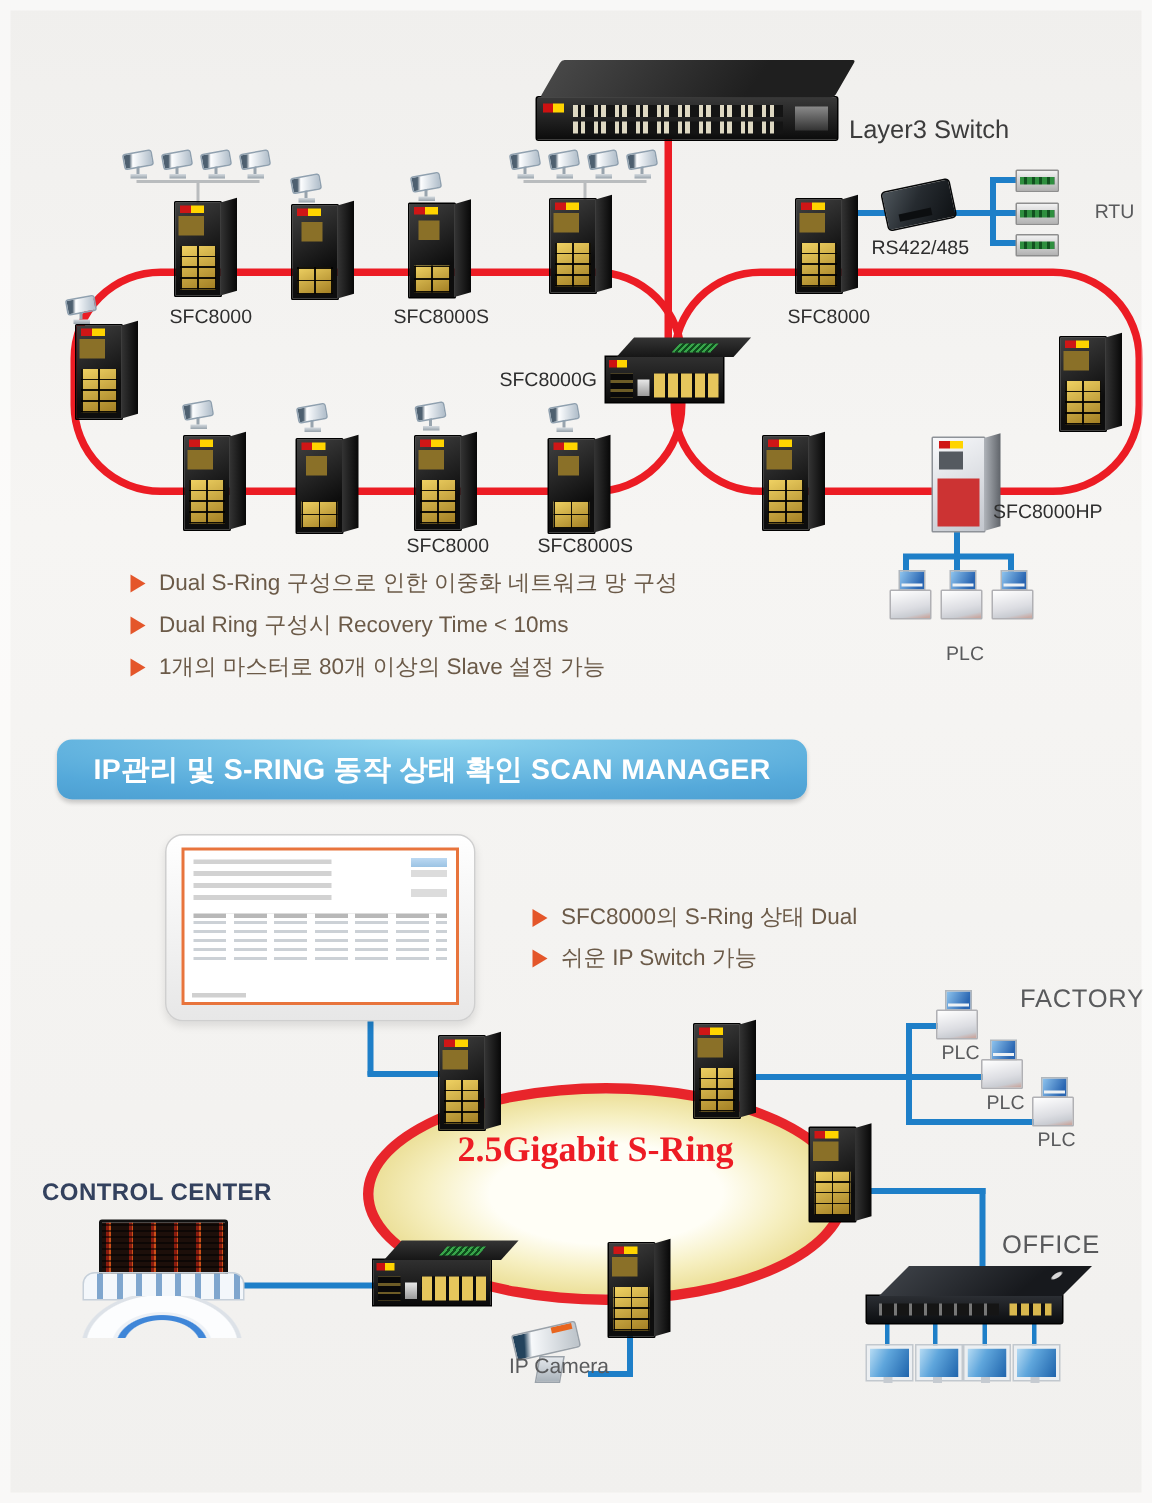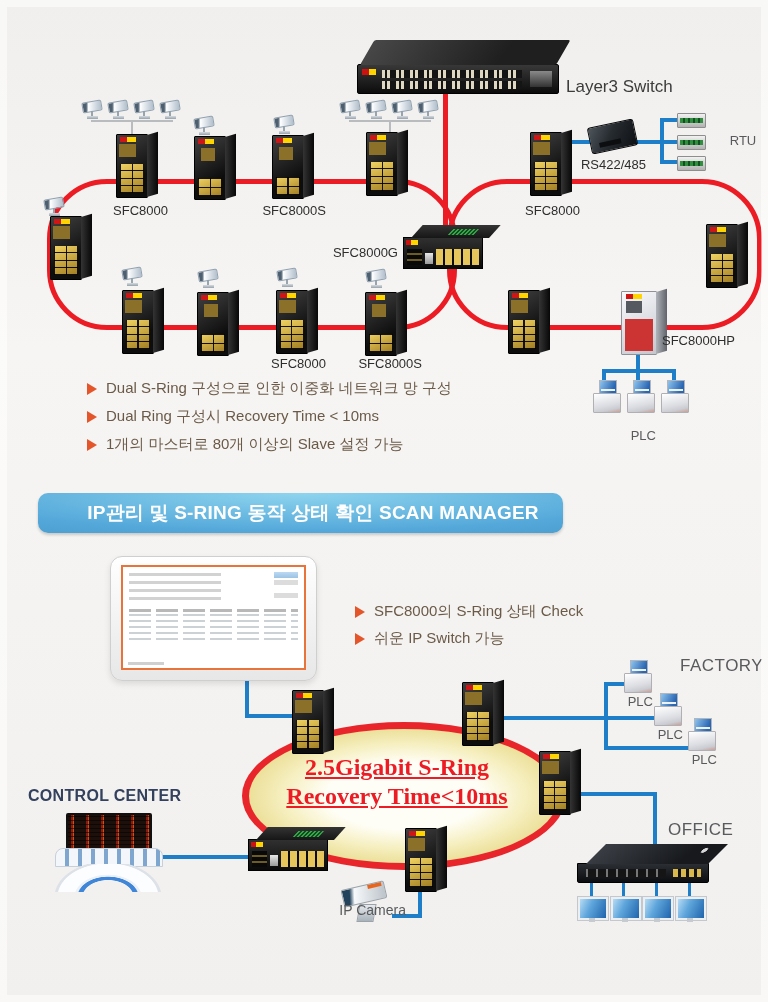--- a/index.html
+++ b/index.html
@@ -259,39 +259,39 @@
   </div>
   <div class="feat" style="left:87px;top:407px;">
     <div class="tri"></div>
     <span>Dual Ring 구성시 Recovery Time &lt; 10ms</span>
   </div>
   <div class="feat" style="left:87px;top:435px;">
     <div class="tri"></div>
     <span>1개의 마스터로 80개 이상의 Slave 설정 가능</span>
   </div>
 
-  <div class="banner" style="left:38px;top:493px;width:500px;height:40px;padding-left:25px;">
+  <div class="banner" style="left:38px;top:493px;width:500px;height:40px;">
     <span>IP관리 및 S-RING 동작 상태 확인 SCAN MANAGER</span>
   </div>
 
   <div class="bl" style="left:245px;top:679px;width:4px;height:38px;"></div>
   <div class="bl" style="left:245px;top:714px;width:50px;height:4px;"></div>
 
   <div class="monitor" style="left:110px;top:556px;width:205px;height:123px;">
     <div class="mwin">
       <div class="mform"></div>
       <div class="mbtns"></div>
       <div class="mtable"></div>
       <div class="mbar"></div>
     </div>
   </div>
 
   <div class="feat" style="left:355px;top:602px;">
     <div class="tri"></div>
-    <span>SFC8000의 S-Ring 상태 Check</span>
+    <span>SFC8000의 S-Ring 상태 Dual</span>
   </div>
   <div class="feat" style="left:355px;top:629px;">
     <div class="tri"></div>
     <span>쉬운 IP Switch 가능</span>
   </div>
 
   <div class="bl" style="left:500px;top:716px;width:156px;height:4px;"></div>
   <div class="bl" style="left:604px;top:682px;width:4px;height:68px;"></div>
   <div class="bl" style="left:604px;top:682px;width:22px;height:4px;"></div>
   <div class="bl" style="left:604px;top:746px;width:86px;height:4px;"></div>
@@ -299,23 +299,22 @@
   <div class="bl" style="left:653px;top:792px;width:4px;height:53px;"></div>
   <div class="bl" style="left:418px;top:888px;width:4px;height:28px;"></div>
   <div class="bl" style="left:392px;top:914px;width:30px;height:4px;"></div>
   <div class="bl" style="left:160px;top:855px;width:90px;height:4px;"></div>
   <div class="bl" style="left:590px;top:881px;width:3px;height:16px;"></div>
   <div class="bl" style="left:622px;top:881px;width:3px;height:16px;"></div>
   <div class="bl" style="left:655px;top:881px;width:3px;height:16px;"></div>
   <div class="bl" style="left:688px;top:881px;width:3px;height:16px;"></div>
 
   <div class="ring2" style="left:242px;top:722px;width:310px;height:134px;"></div>
-  <div class="ringtxt" style="left:247px;top:753px;width:300px;text-decoration:underline;">
+  <div class="ringtxt" style="left:247px;top:753px;width:300px;">
     <div>2.5Gigabit S-Ring</div>
-    <div>Recovery Time&lt;10ms</div>
   </div>
 
   <div class="isw p8" style="left:292px;top:690px;"></div>
   <div class="isw p8" style="left:462px;top:682px;"></div>
   <div class="isw p8" style="left:539px;top:751px;"></div>
   <div class="isw p8" style="left:405px;top:828px;"></div>
   <div class="dsw" style="left:248px;top:839px;"></div>
 
   <span class="cclbl" style="left:28px;top:787px;">CONTROL CENTER</span>
   <div class="cc-wall" style="left:66px;top:813px;width:82px;height:34px;"></div>

